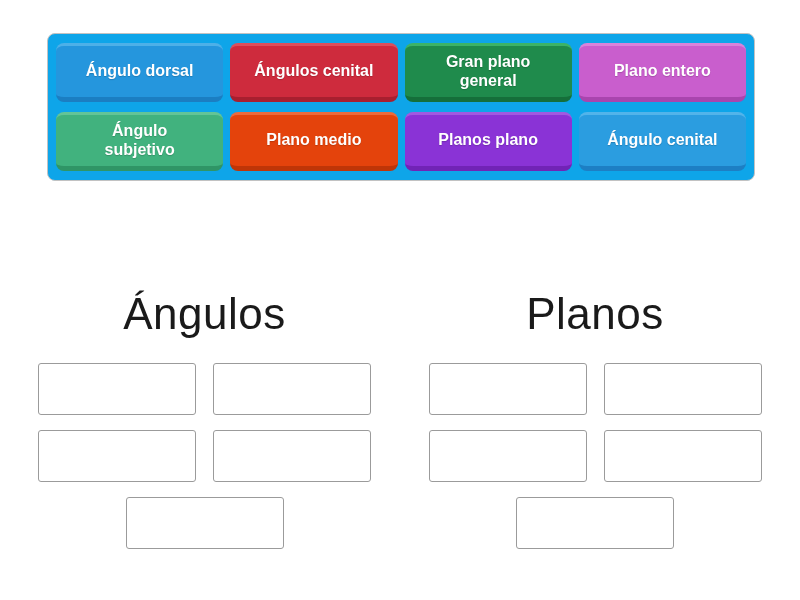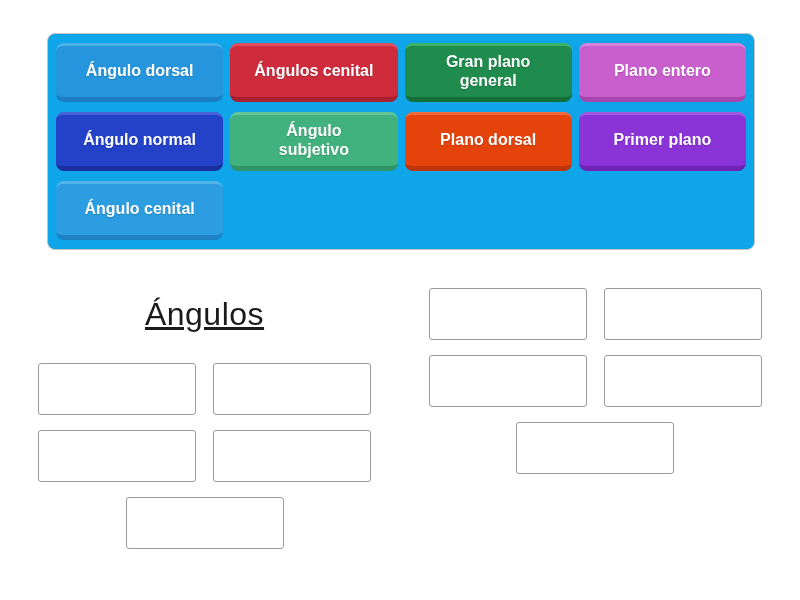--- a/index.html
+++ b/index.html
@@ -46,27 +46,26 @@
     white-space: pre-line;
     text-shadow: 0 1px 1px rgba(0,0,0,0.18);
   }
 
   
   .category { position: absolute; top: 288px; }
   .category-left  { left: 38px;  width: 333px; }
   .category-right { left: 428px; width: 334px; }
   .category-title {
     margin: 0 0 23px 0;
-    font-size: 32px;
+    font-size: 44px;
     font-weight: 400;
     color: #1a1a1a;
     text-align: center;
     line-height: 52px;
     letter-spacing: 0.5px;
-    text-decoration: underline;
   }
   .slots {
     display: grid;
     grid-template-columns: repeat(2, 158px);
     gap: 15px 17px;
     justify-content: center;
   }
   .slot {
     height: 52px;
     box-sizing: border-box;
@@ -98,35 +97,32 @@
 
       <div class="chip" style="--base: #1f8b4c; --light: #3cb368; --dark: #156f3a;">
         <span class="chip-label">Gran plano
 general</span>
       </div>
 
       <div class="chip" style="--base: #c95ecd; --light: #d883da; --dark: #a945ae;">
         <span class="chip-label">Plano entero</span>
       </div>
 
-      <div class="chip" style="--base: #2442c8; --light: #4660d6; --dark: #192f9e;">
-        <span class="chip-label">Ángulo normal</span>
-      </div>
 
       <div class="chip" style="--base: #41b27e; --light: #63c497; --dark: #2f9566;">
         <span class="chip-label">Ángulo
 subjetivo</span>
       </div>
 
       <div class="chip" style="--base: #e4430c; --light: #ee6a3a; --dark: #bf3507;">
-        <span class="chip-label">Plano dorsal</span>
+        <span class="chip-label">Plano medio</span>
       </div>
 
       <div class="chip" style="--base: #8a33d6; --light: #a159e0; --dark: #7123b6;">
-        <span class="chip-label">Primer plano</span>
+        <span class="chip-label">Planos plano</span>
       </div>
 
       <div class="chip" style="--base: #2b9de0; --light: #52b4ea; --dark: #1d7fc4;">
         <span class="chip-label">Ángulo cenital</span>
       </div>
     </div>
 
   <section class="category category-left">
     <h2 class="category-title">Ángulos</h2>
     <div class="slots">
@@ -137,20 +133,21 @@
 
         <div class="slot"></div>
 
         <div class="slot"></div>
 
         <div class="slot"></div>
       </div>
   </section>
 
   <section class="category category-right">
+    <h2 class="category-title">Planos</h2>
     <div class="slots">
 
         <div class="slot"></div>
 
         <div class="slot"></div>
 
         <div class="slot"></div>
 
         <div class="slot"></div>
 

